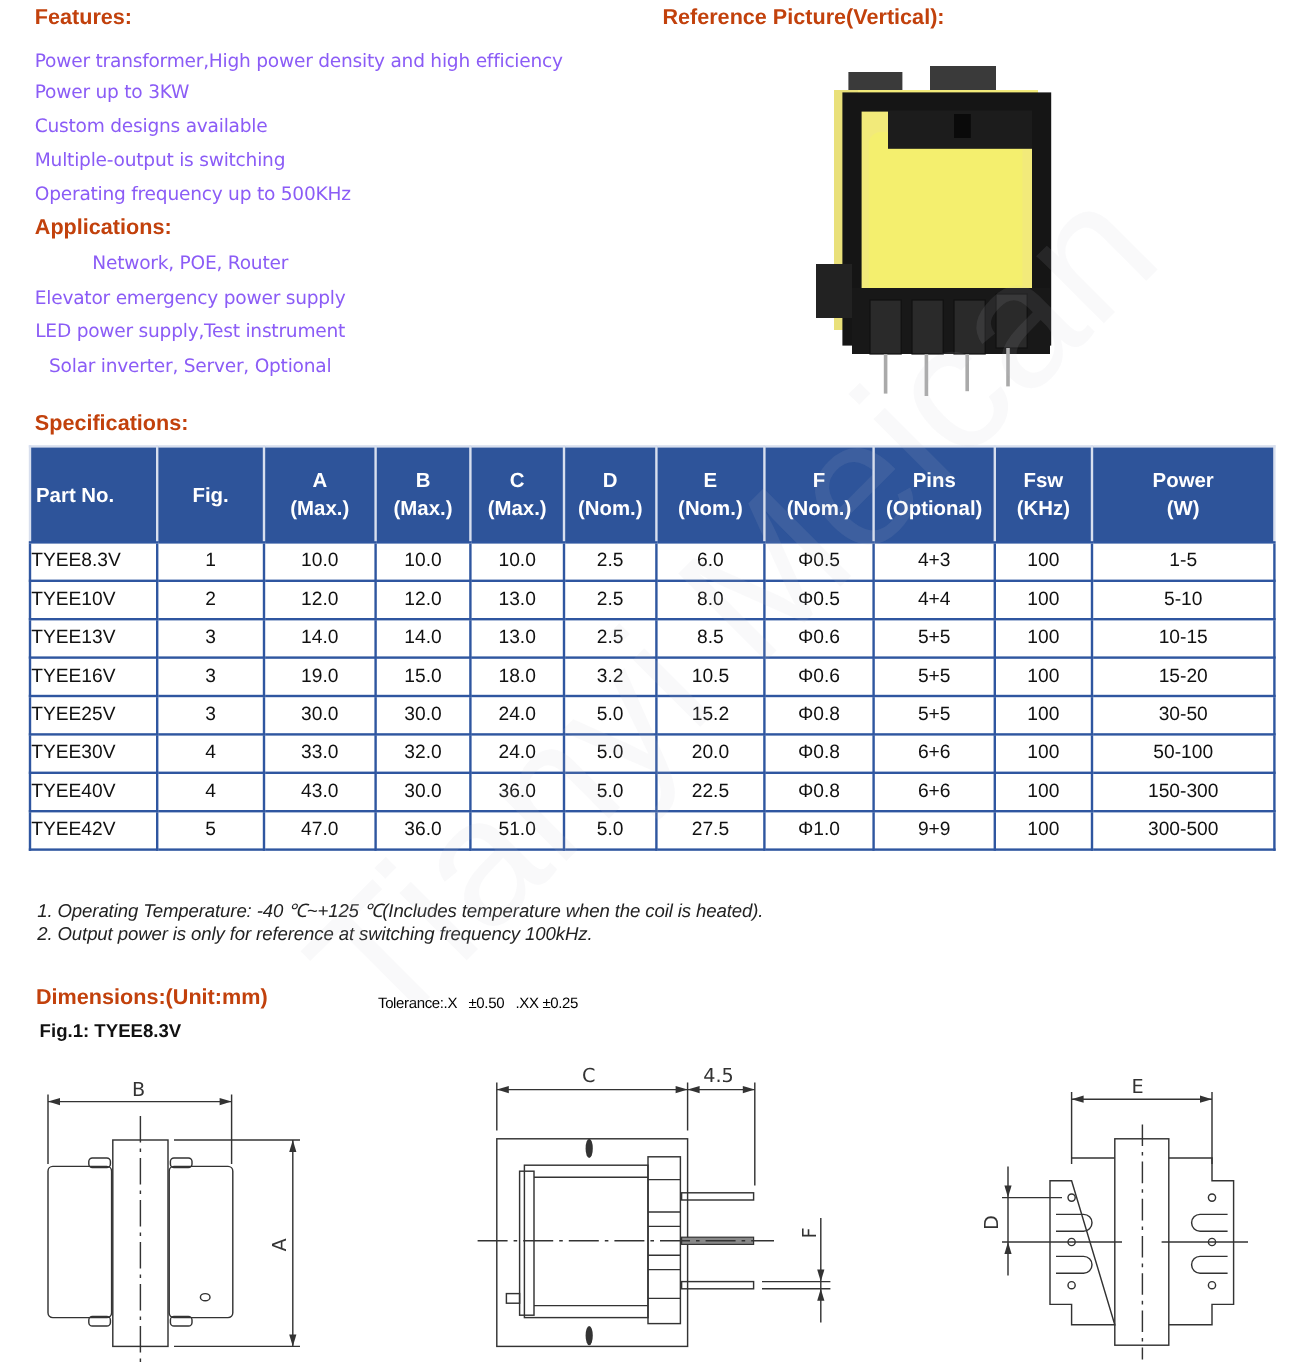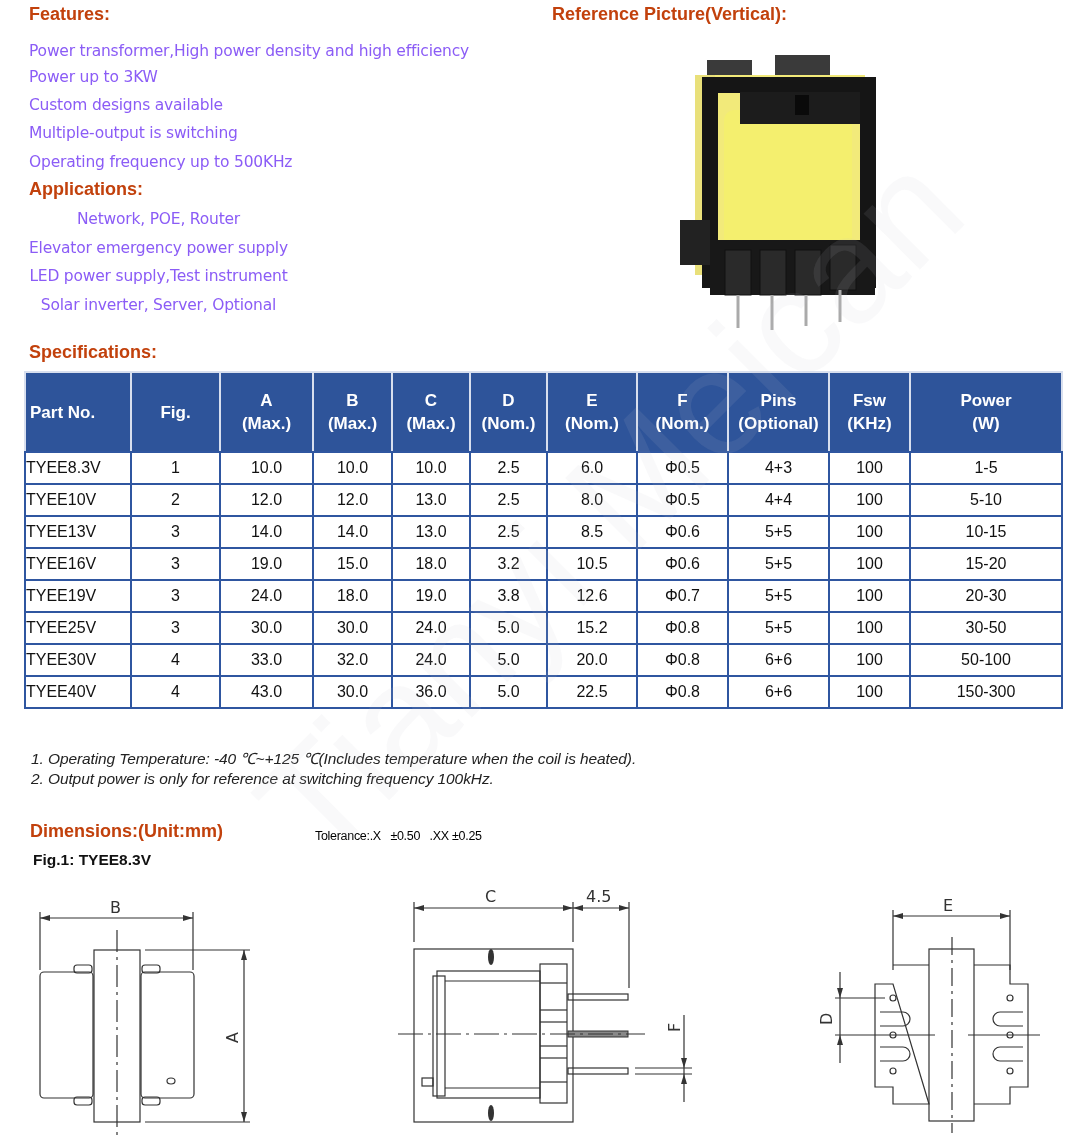--- a/index.html
+++ b/index.html
@@ -190,33 +190,20 @@
         <td>15.0</td>
         <td>18.0</td>
         <td>3.2</td>
         <td>10.5</td>
         <td>Φ0.6</td>
         <td>5+5</td>
         <td>100</td>
         <td>15-20</td>
       </tr>
       <tr>
-        <td>TYEE19V</td>
-        <td>3</td>
-        <td>24.0</td>
-        <td>18.0</td>
-        <td>19.0</td>
-        <td>3.8</td>
-        <td>12.6</td>
-        <td>Φ0.7</td>
-        <td>5+5</td>
-        <td>100</td>
-        <td>20-30</td>
-      </tr>
-      <tr>
         <td>TYEE25V</td>
         <td>3</td>
         <td>30.0</td>
         <td>30.0</td>
         <td>24.0</td>
         <td>5.0</td>
         <td>15.2</td>
         <td>Φ0.8</td>
         <td>5+5</td>
         <td>100</td>
@@ -240,20 +227,33 @@
         <td>4</td>
         <td>43.0</td>
         <td>30.0</td>
         <td>36.0</td>
         <td>5.0</td>
         <td>22.5</td>
         <td>Φ0.8</td>
         <td>6+6</td>
         <td>100</td>
         <td>150-300</td>
+      </tr>
+      <tr>
+        <td>TYEE42V</td>
+        <td>5</td>
+        <td>47.0</td>
+        <td>36.0</td>
+        <td>51.0</td>
+        <td>5.0</td>
+        <td>27.5</td>
+        <td>Φ1.0</td>
+        <td>9+9</td>
+        <td>100</td>
+        <td>300-500</td>
       </tr>
     </tbody>
 </table>
 
 <div class="note" style="top:747px;">1. Operating Temperature: -40 ℃~+125 ℃(Includes temperature when the coil is heated).</div>
 <div class="note" style="top:770px;">2. Output power is only for reference at switching frequency 100kHz.</div>
 
 <div class="h2" style="left:30px; top:821px;">Dimensions:(Unit:mm)</div>
 <div class="tol" style="white-space:pre;">Tolerance:.X   ±0.50   .XX ±0.25</div>
 <div class="fig-label">Fig.1: TYEE8.3V</div>

